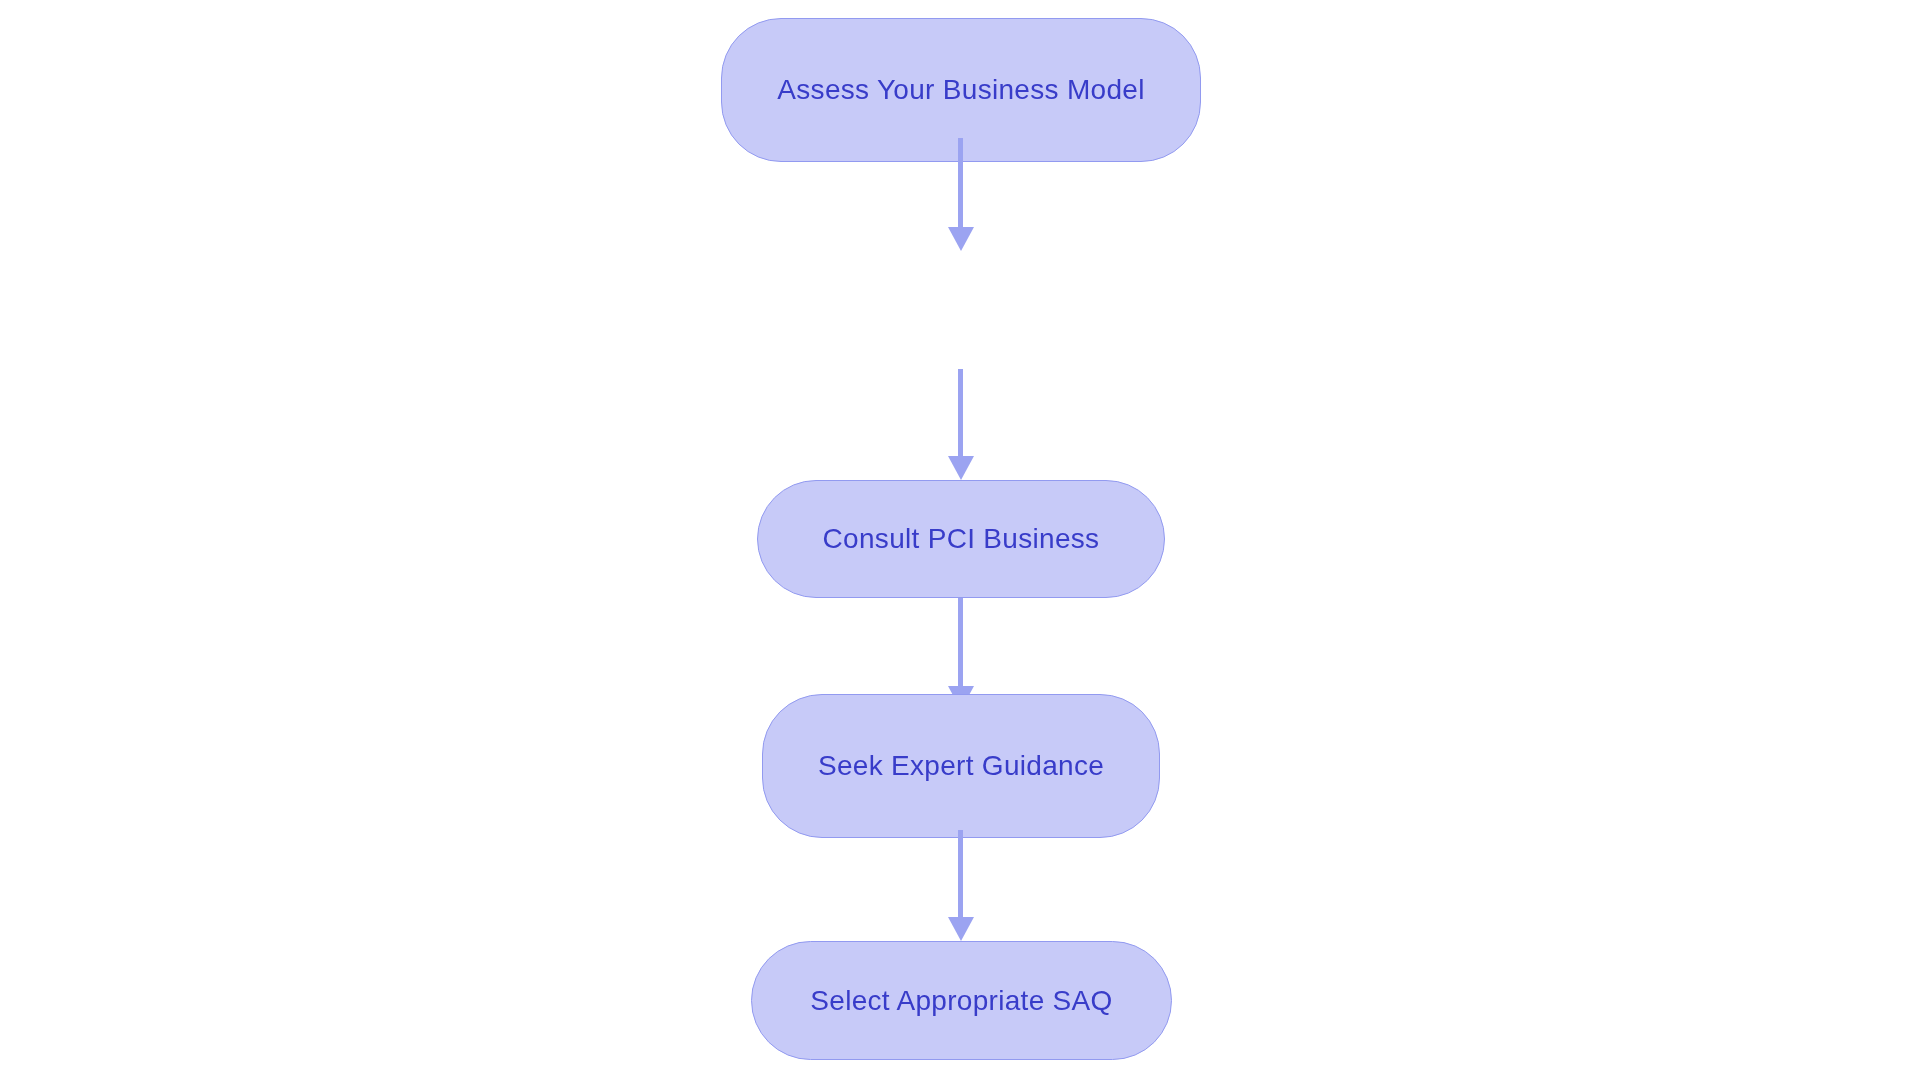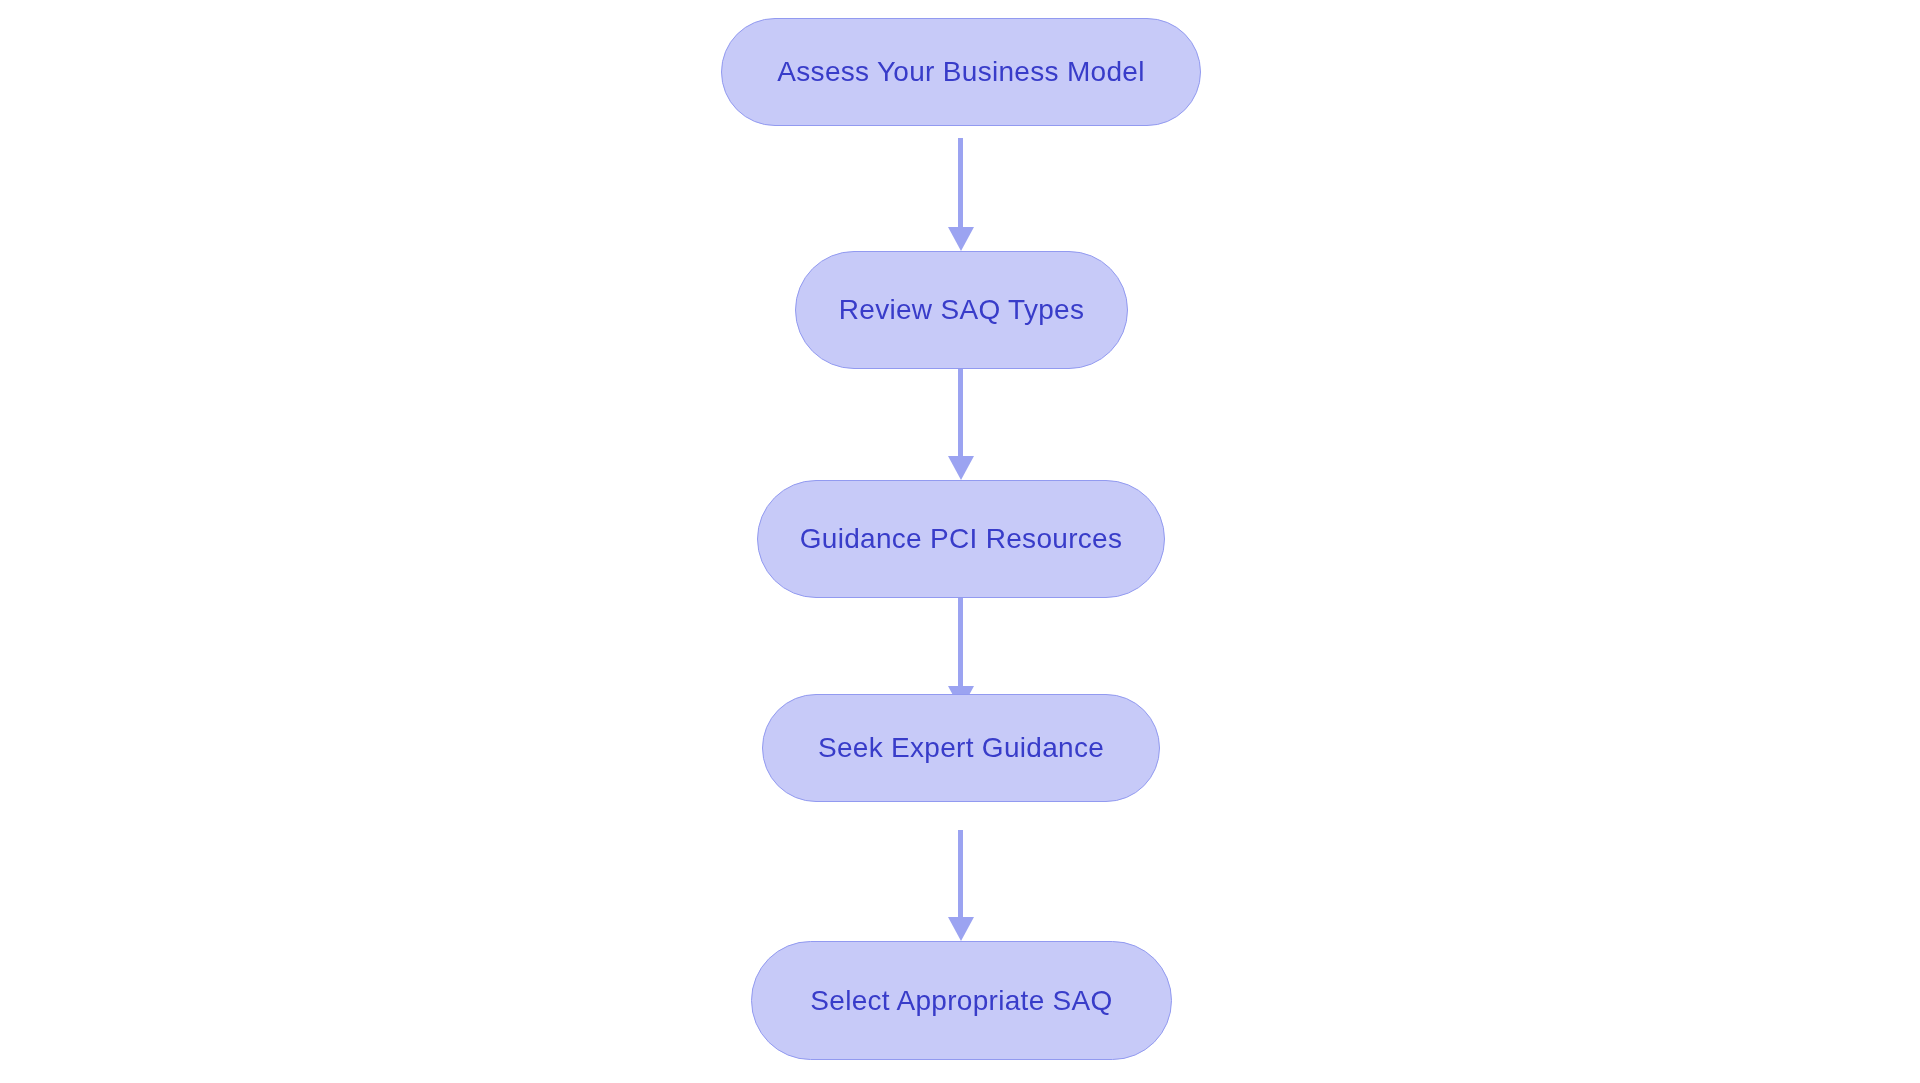--- a/index.html
+++ b/index.html
@@ -13,21 +13,21 @@
   }
   .canvas {
     position: relative;
     width: 1920px;
     height: 1083px;
     background: var(--bg, #ffffff);
   }
   .flow-node {
     position: absolute;
     box-sizing: border-box;
-    height: 108px;
+    height: 144px;
     border-radius: 60px;
     background: var(--node-fill, #c7caf8);
     border: 1.5px solid var(--node-stroke, #929af0);
     color: var(--node-text, #383cc9);
     font-size: 28px;
     letter-spacing: 0.3px;
     display: flex;
     align-items: center;
     justify-content: center;
     text-align: center;
@@ -68,29 +68,26 @@
 
 <div class="canvas">
 
   <div class="flow-node node-1">
     <span>Assess Your Business Model</span>
   </div>
 
   <div class="arrow-stem stem-1"></div>
   <div class="arrow-head head-1"></div>
 
-  <div class="flow-node node-2">
-    <span>Review SAQ Types</span>
-  </div>
 
   <div class="arrow-stem stem-2"></div>
   <div class="arrow-head head-2"></div>
 
   <div class="flow-node node-3">
-    <span>Guidance PCI Resources</span>
+    <span>Consult PCI Business</span>
   </div>
 
   <div class="arrow-stem stem-3"></div>
   <div class="arrow-head head-3"></div>
 
   <div class="flow-node node-4">
     <span>Seek Expert Guidance</span>
   </div>
 
   <div class="arrow-stem stem-4"></div>

